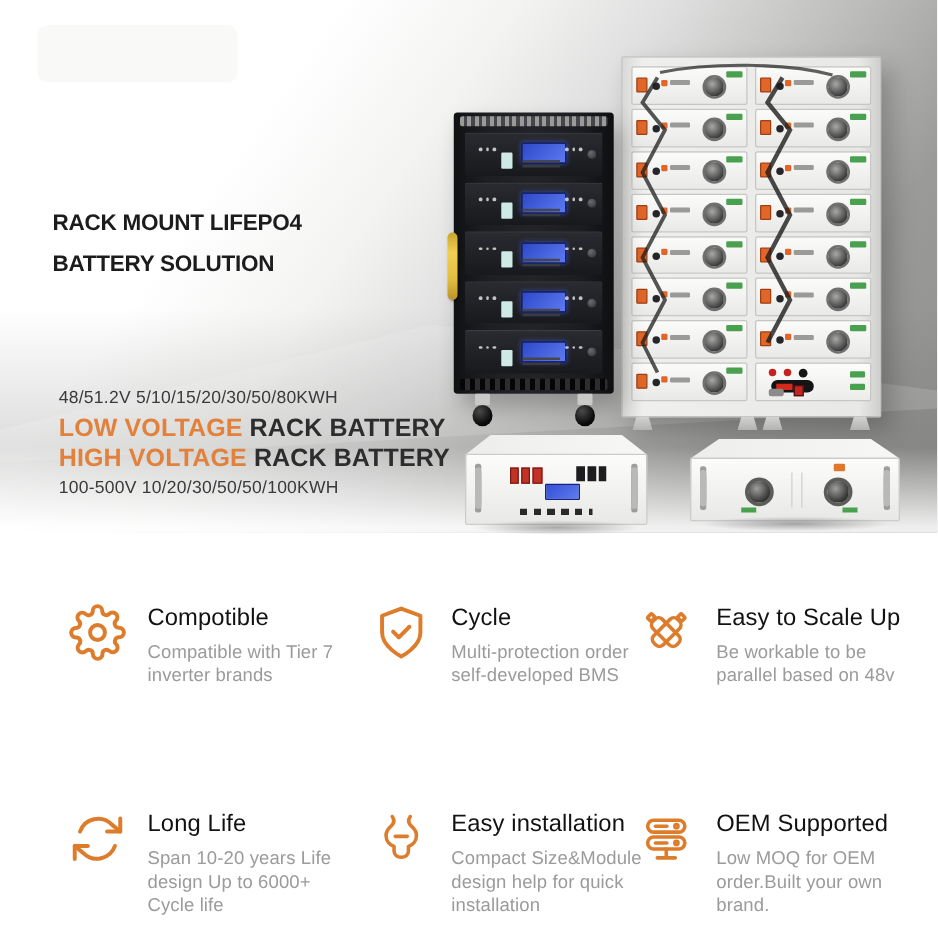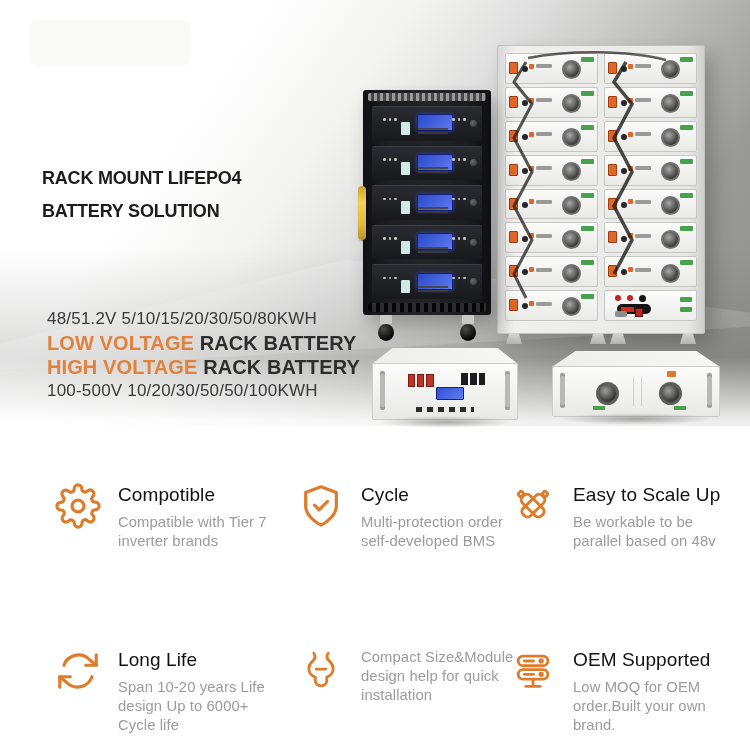--- a/index.html
+++ b/index.html
@@ -19,21 +19,21 @@
     background:rgba(255,255,255,.14);
     clip-path:polygon(0 78%,46% 8%,100% 52%,100% 64%,0 100%);
   }
   .watermark{position:absolute;left:30px;top:20px;width:160px;height:46px;border-radius:8px;
     background:rgba(198,192,180,.10);}
   
   .hero-title{position:absolute;left:42px;top:150px;z-index:5;color:#1c1c1c;
     font-size:18px;font-weight:700;line-height:33px;letter-spacing:-.2px;white-space:pre-line;}
   .subhead{position:absolute;left:47px;z-index:5;font-size:20px;font-weight:700;color:#2d2d2d;letter-spacing:.1px;}
   .subhead .accent{color:var(--accent);}
-  .spec{position:absolute;left:47px;z-index:5;font-size:17px;font-weight:400;color:#3a3a3a;letter-spacing:.2px;}
+  .spec{position:absolute;left:47px;z-index:5;font-size:14px;font-weight:400;color:#3a3a3a;letter-spacing:.2px;}
   .low-head{top:284px;margin-top:48px;} .low-spec{top:309px;}
   .high-head{top:356px;} .high-spec{top:381px;}
 
   
   .cabinet{position:absolute;left:363px;top:90px;width:128px;height:225px;z-index:3;
     background:linear-gradient(90deg,#101113,#1d1e21 20%,#232427 50%,#1b1c1f 80%,#0e0f11);
     border-radius:3px;box-shadow:6px 10px 18px rgba(0,0,0,.25);}
   .cab-top{position:absolute;left:5px;top:3px;right:5px;height:8px;border-radius:2px;
     background:repeating-linear-gradient(90deg,#9a9a98 0 3px,#45454a 3px 6px);}
   .cab-modules{position:absolute;left:9px;top:16px;right:9px;bottom:16px;display:flex;flex-direction:column;gap:5px;}
@@ -479,20 +479,21 @@
   </div>
 
   <div class="feature pos-e">
     <div class="f-icon">
       <svg viewBox="0 0 48 48" stroke-width="3">
         <path d="M16.5 5.5c2.4 3.4 1.1 6.2-1.2 8.2-2.5 2.2-4 4.5-4 7.6 0 4.7 3.3 8 6.7 9.1v3.9c0 3.1 2.7 5.2 6 5.2s6-2.1 6-5.2v-3.9c3.4-1.1 6.7-4.4 6.7-9.1 0-3.1-1.5-5.4-4-7.6-2.3-2-3.6-4.8-1.2-8.2"></path>
         <path d="M19 22h10"></path>
       </svg>
     </div>
     <div class="f-text">
+      <div class="f-title">Easy installation</div>
       <div class="f-desc">Compact Size&amp;Module
 design help for quick
 installation</div>
     </div>
   </div>
 
   <div class="feature pos-f">
     <div class="f-icon">
       <svg viewBox="0 0 48 48" stroke-width="3">
         <rect x="8.5" y="8.5" width="31" height="10" rx="5"></rect>

